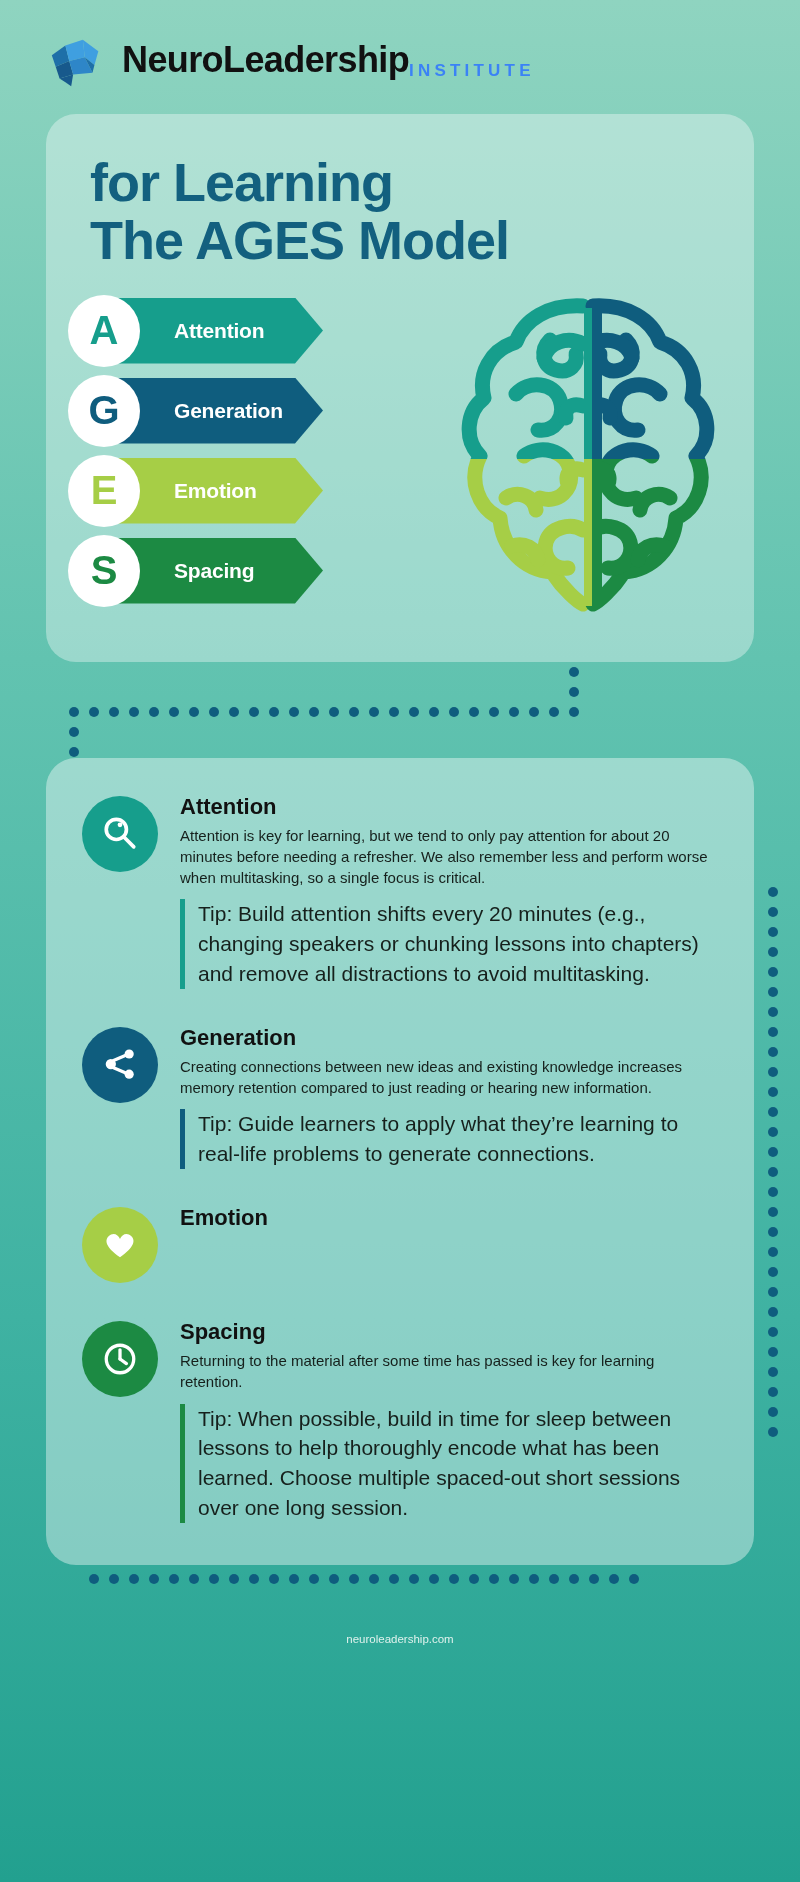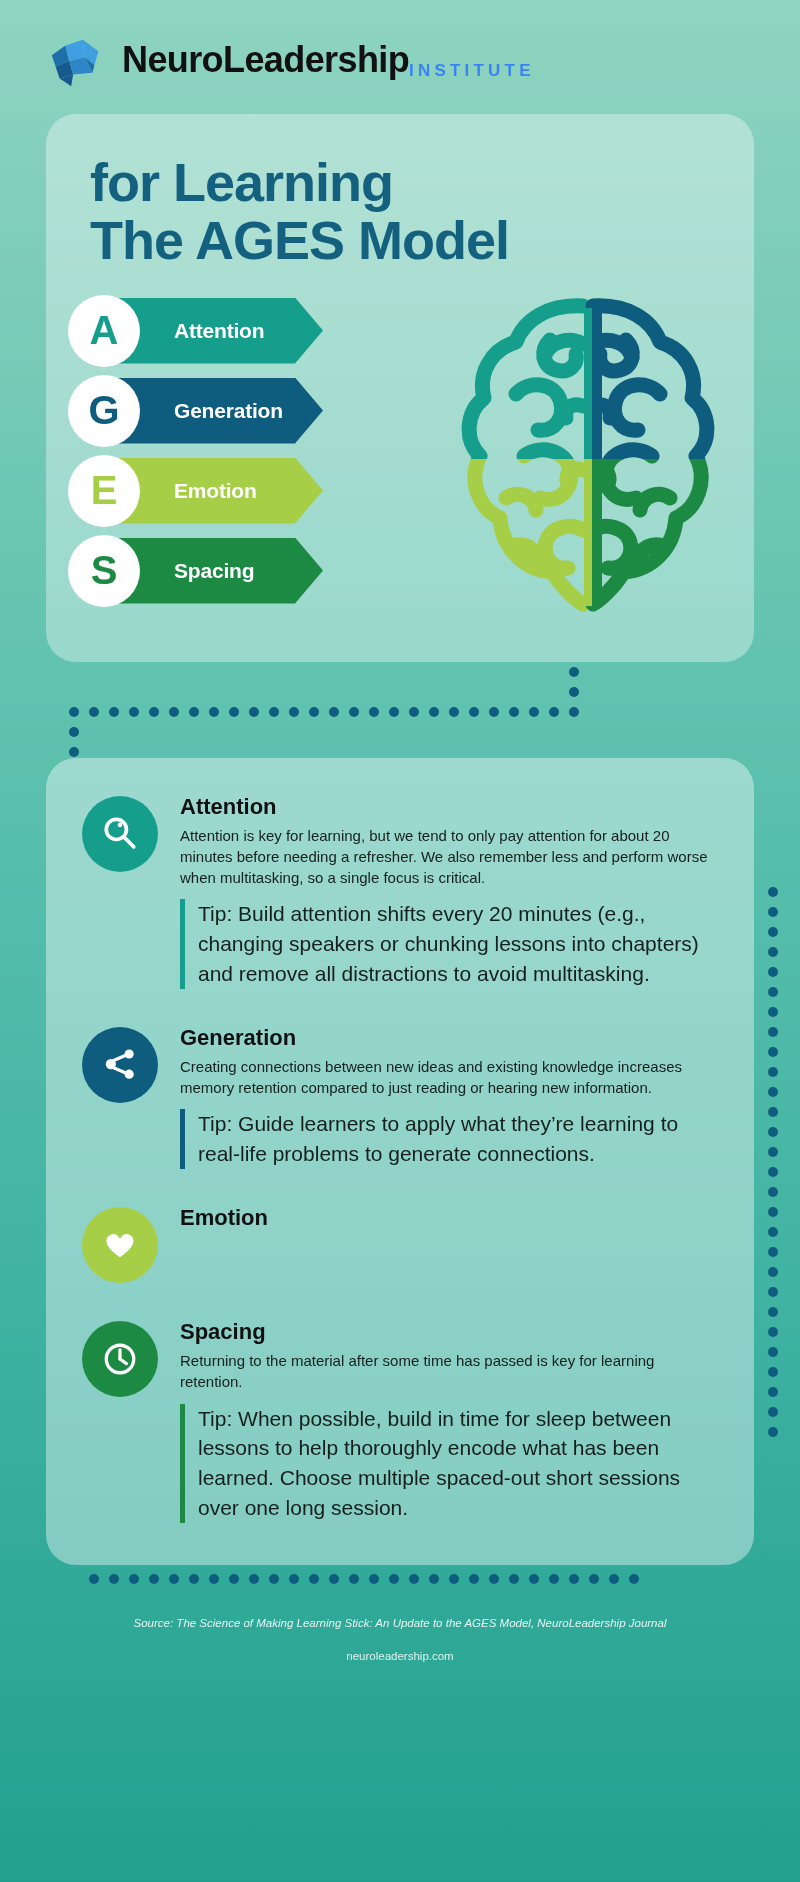--- a/index.html
+++ b/index.html
@@ -367,15 +367,14 @@
         <circle cx="508" cy="14" r="5"></circle>
       <circle cx="528" cy="14" r="5"></circle>
         <circle cx="548" cy="14" r="5"></circle>
         <circle cx="568" cy="14" r="5"></circle>
       <circle cx="588" cy="14" r="5"></circle>
     </g>
   </svg>
 </div>
 
 <div class="footer">
-  <div class="footer-source">Source: The Science of Making Learning Stick: An Update to the AGES Model, NeuroLeadership Journal</div>
   <div class="footer-site">neuroleadership.com</div>
 </div>
 
 </body></html>

